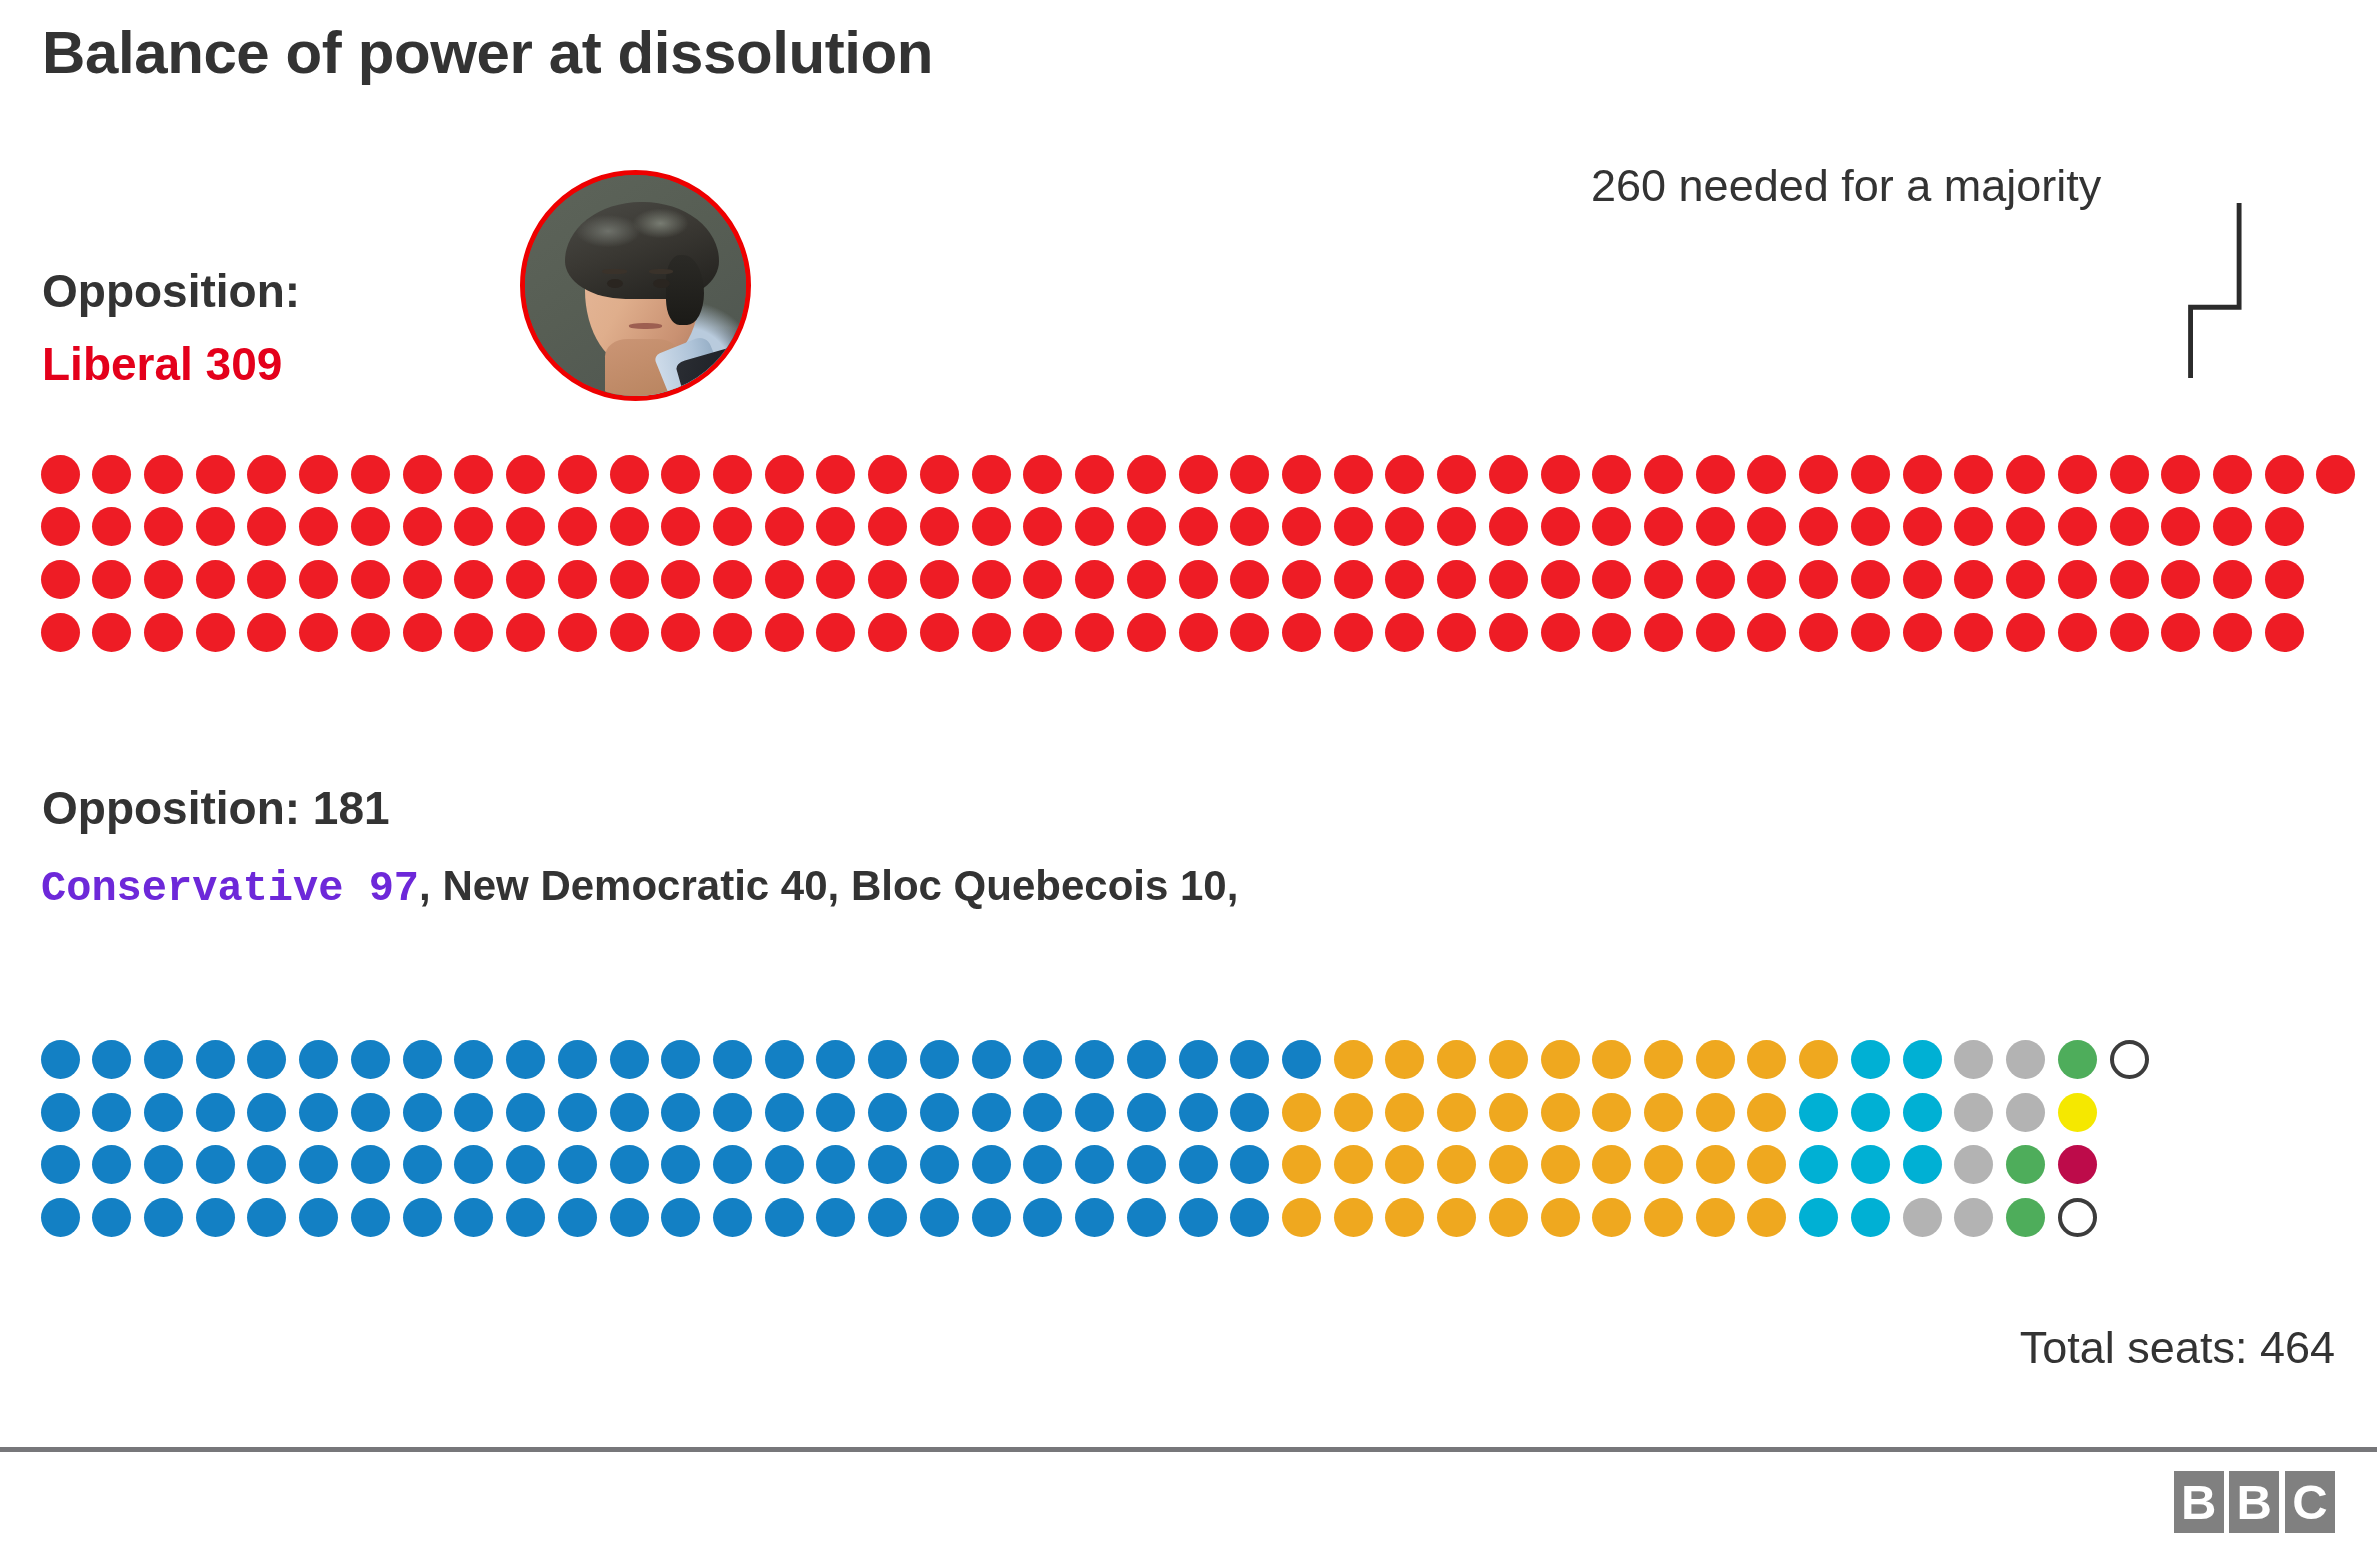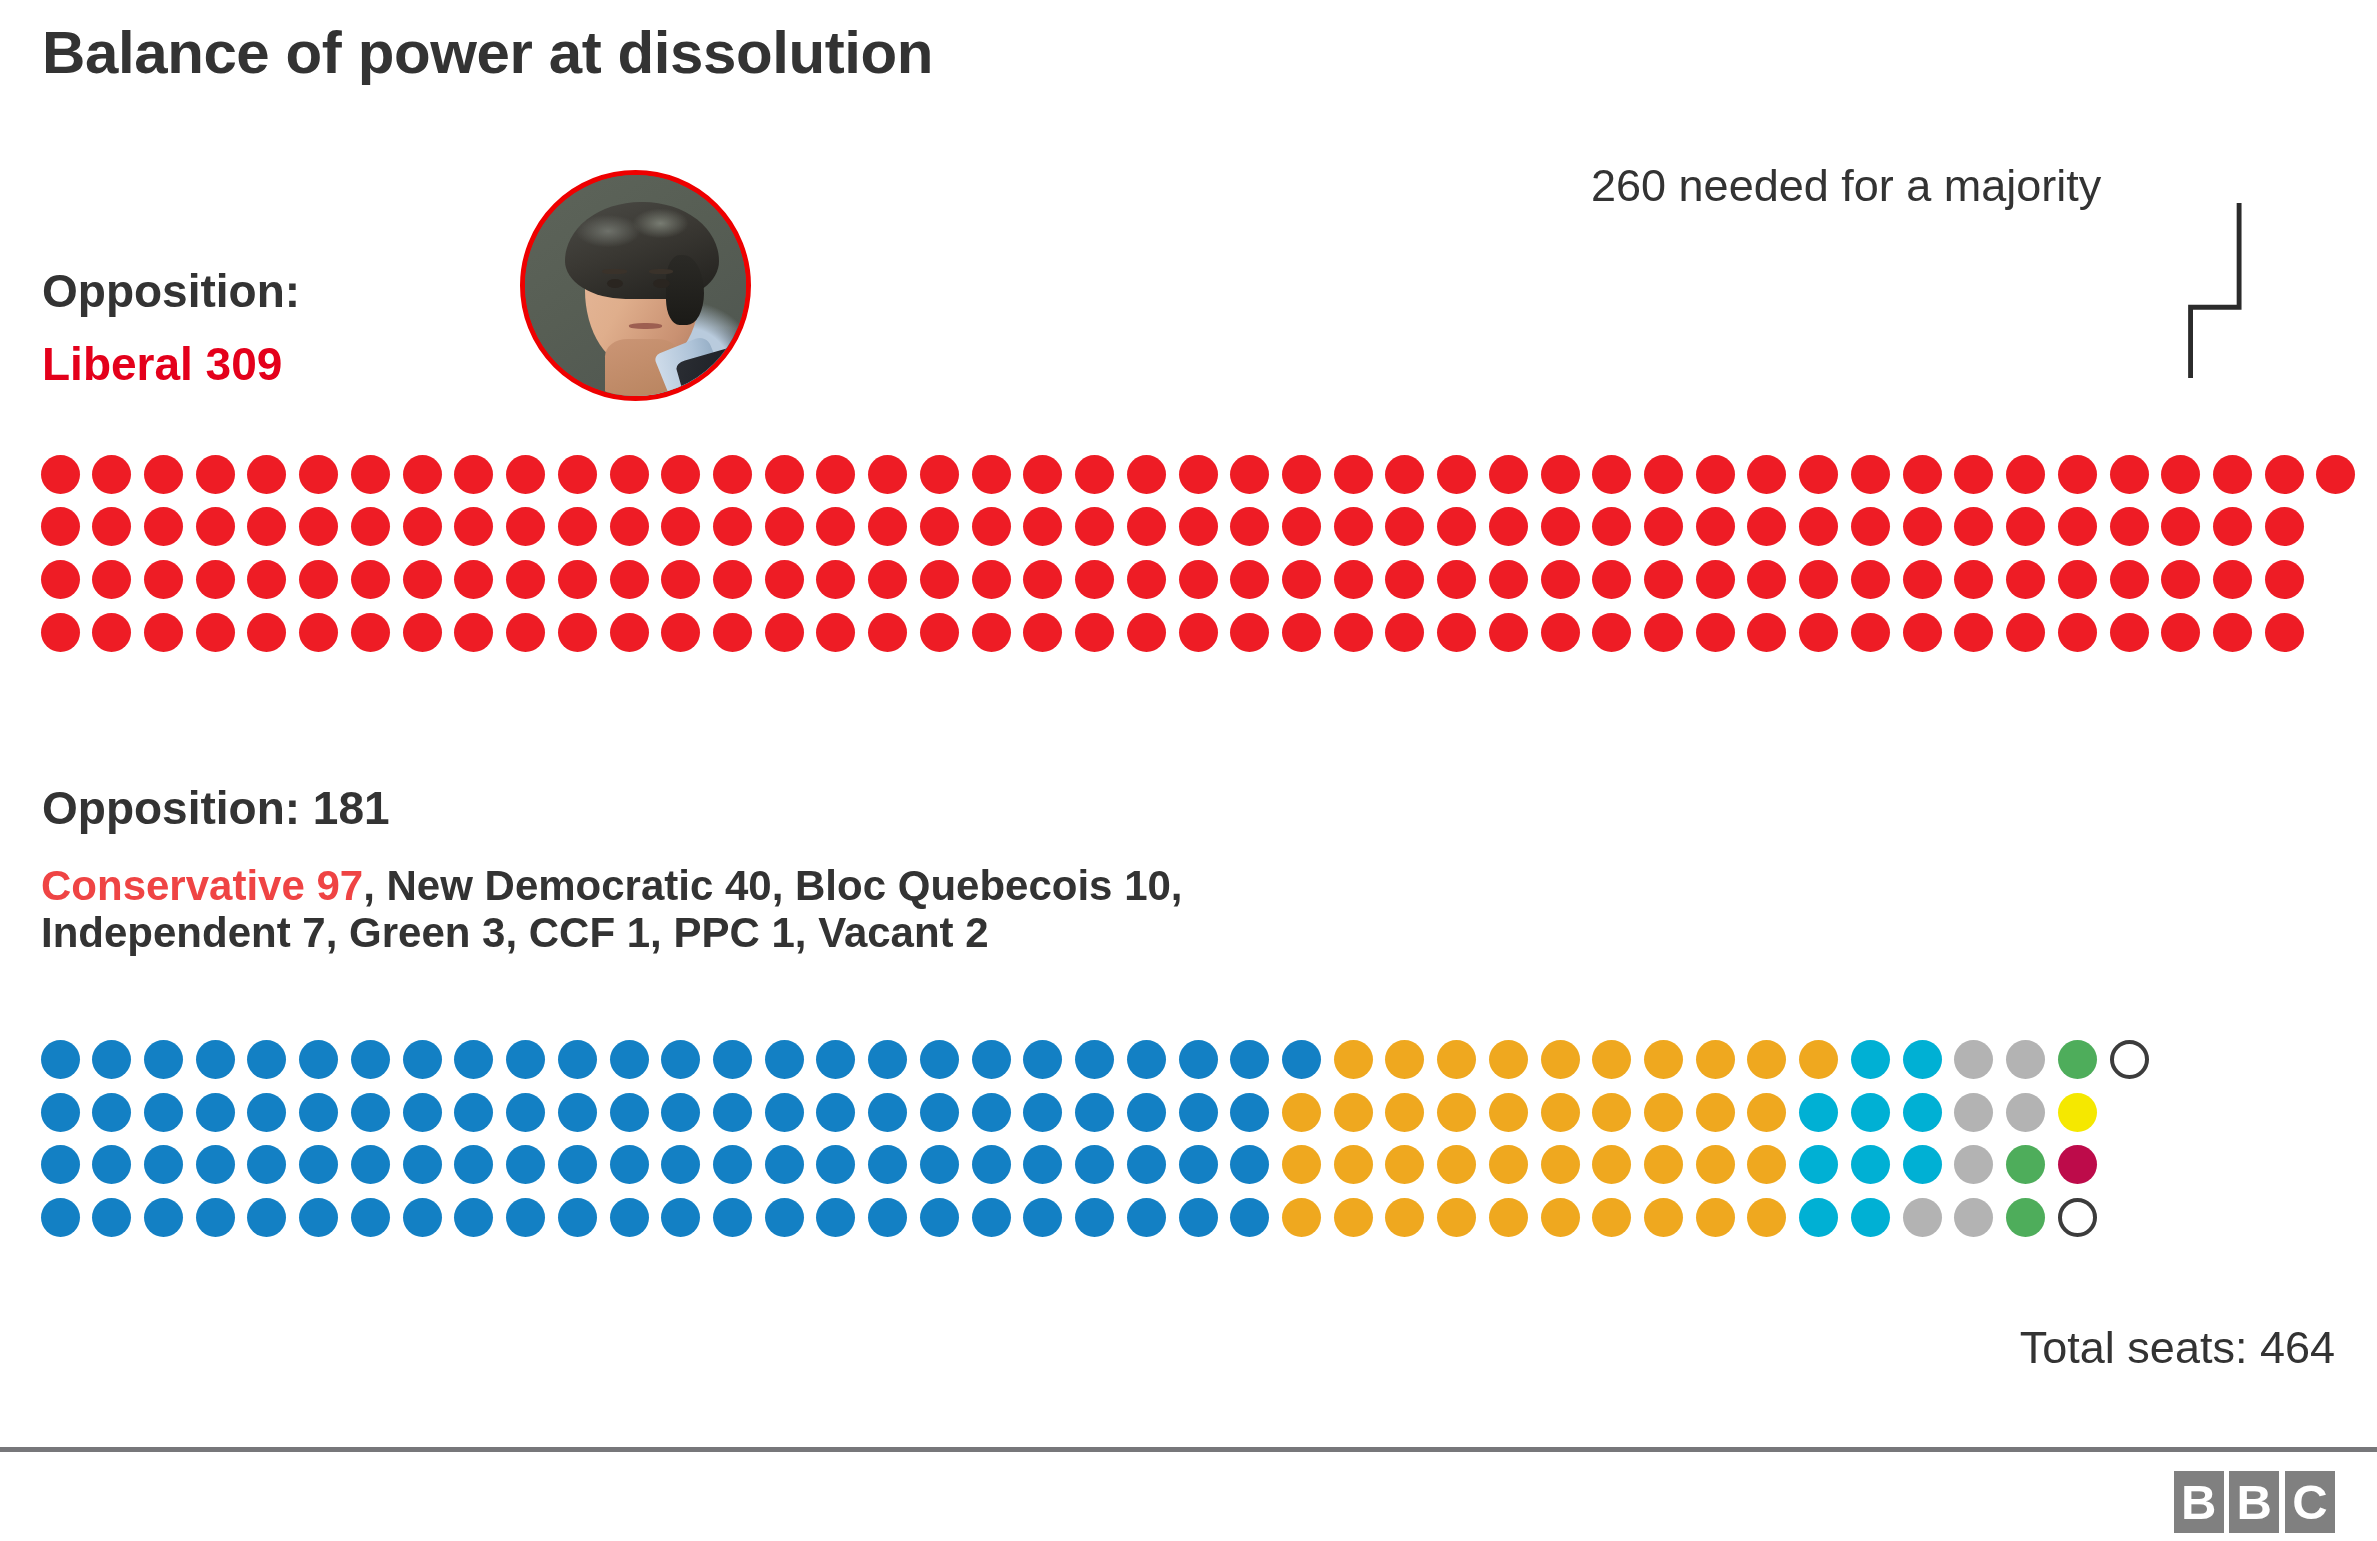--- a/index.html
+++ b/index.html
@@ -193,21 +193,21 @@
   #opposition-parties {
     position: absolute;
     left: 41px;
     top: 862px;
     width: 1949px;
     font-size: 42px;
     font-weight: bold;
     line-height: 47px;
     color: #333333;
   }
-  #opposition-parties .con { color: #ef4444; }
+  #opposition-parties .con { color: #6d28d9; font-family: Liberation Mono, monospace; }
 
   
   .dot-grid { position: absolute; }
   .dot {
     position: absolute;
     width: 39px;
     height: 39px;
     border-radius: 50%;
   }
   .dot.vacant {
@@ -461,21 +461,20 @@
     <div class="dot" title="Liberal" style="left: 2265px; top: 507px; background: rgb(238, 28, 37);"></div>
     <div class="dot" title="Liberal" style="left: 2265px; top: 560px; background: rgb(238, 28, 37);"></div>
     <div class="dot" title="Liberal" style="left: 2265px; top: 613px; background: rgb(238, 28, 37);"></div>
     <div class="dot" title="Liberal" style="left: 2316px; top: 455px; background: rgb(238, 28, 37);"></div>
   </div>
 
 <div id="opposition-label">Opposition: 181</div>
 
 <div id="opposition-parties">
   <span class="con">Conservative 97</span><span>, New Democratic 40,  Bloc Quebecois 10,</span><br>
-  <span>Independent 7, Green 3, CCF 1, PPC 1, Vacant 2</span>
 </div>
 
 <div id="opposition-grid" class="dot-grid">
     <div class="dot" title="Conservative" style="left: 41px; top: 1040px; background: rgb(19, 128, 196);"></div>
     <div class="dot" title="Conservative" style="left: 41px; top: 1093px; background: rgb(19, 128, 196);"></div>
     <div class="dot" title="Conservative" style="left: 41px; top: 1145px; background: rgb(19, 128, 196);"></div>
     <div class="dot" title="Conservative" style="left: 41px; top: 1198px; background: rgb(19, 128, 196);"></div>
     <div class="dot" title="Conservative" style="left: 92px; top: 1040px; background: rgb(19, 128, 196);"></div>
     <div class="dot" title="Conservative" style="left: 92px; top: 1093px; background: rgb(19, 128, 196);"></div>
     <div class="dot" title="Conservative" style="left: 92px; top: 1145px; background: rgb(19, 128, 196);"></div>

